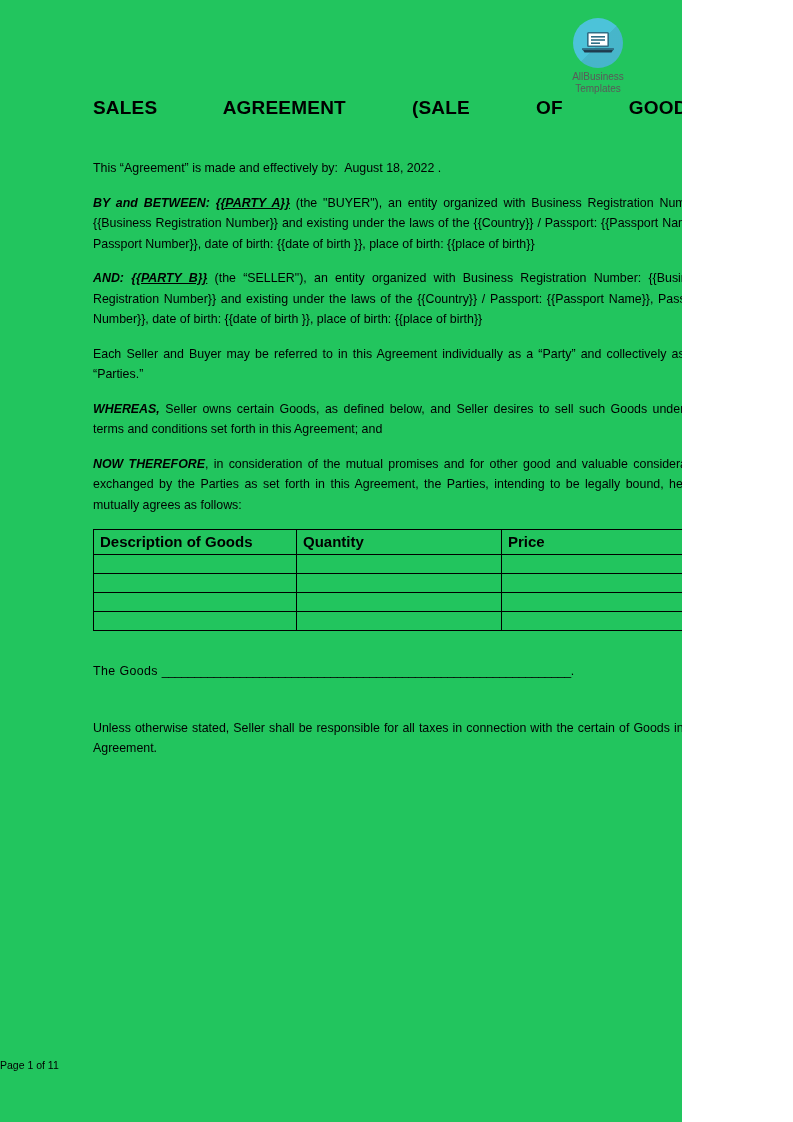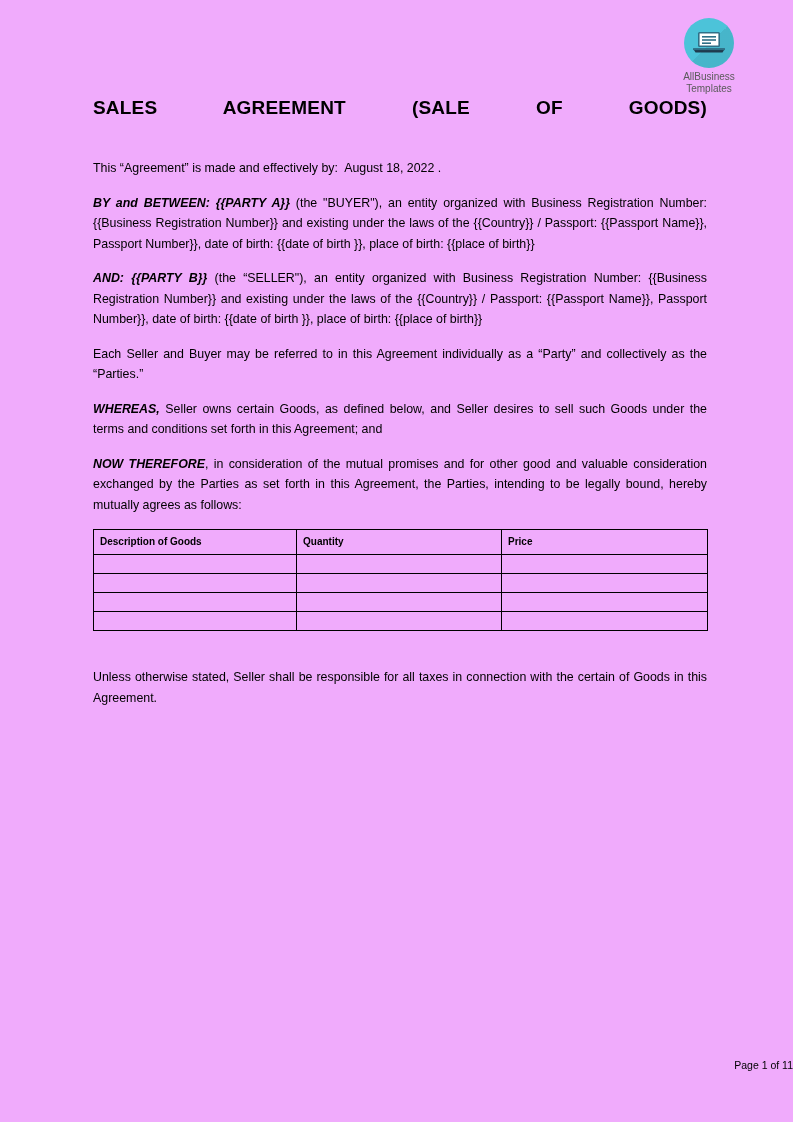--- a/index.html
+++ b/index.html
@@ -6,23 +6,23 @@
     margin: 0;
     padding: 0;
     background: #ffffff;
   }
   body {
     font-family: "Liberation Sans", sans-serif;
     color: #000000;
   }
   .page {
     position: relative;
-    width: 793px;
+    width: 682px;
     height: 1122px;
-    background: #f0abfc;
+    background: #22c55e;
     overflow: hidden;
     box-sizing: border-box;
   }
 
   
   .logo-block {
     position: absolute;
     top: 18px;
     right: 38px;
     width: 92px;
@@ -84,34 +84,34 @@
     line-height: 20.5px;
     text-align: justify;
     text-align-last: left;
     -webkit-hyphens: none;
     hyphens: none;
   }
   p.para.nojust {
     text-align: left;
   }
   .b { font-weight: bold; font-style: italic; }
-  .bi { font-weight: bold; font-style: italic; }
+  .bi { font-weight: bold; font-style: italic; text-decoration: underline; }
 
   
   .goods-table {
     border-collapse: collapse;
     width: 614px;
     margin: 10px 0 0 0;
     table-layout: fixed;
   }
   .goods-table th,
   .goods-table td {
     border: 1px solid #000000;
     padding: 3px 6px;
-    font-size: 10px;
+    font-size: 15px;
     line-height: 18px;
     text-align: left;
     vertical-align: top;
     height: 19px;
     box-sizing: border-box;
   }
   .goods-table th {
     font-weight: bold;
   }
   .col-desc { width: 203px; }
@@ -132,21 +132,21 @@
 
   .spacer-lg { height: 36px; }
   .spacer-xl { height: 78px; }
 
   
   .footer {
     position: absolute;
     left: 0;
     right: 0;
     top: 1059px;
-    text-align: right;
+    text-align: left;
     font-size: 10.5px;
     color: #000000;
   }
 </style>
 </head>
 <body>
 
 <div class="page">
 
   <div class="logo-block">
@@ -211,20 +211,21 @@
           <td></td>
         </tr>
         <tr>
           <td></td>
           <td></td>
           <td></td>
         </tr>
       </tbody>
     </table>
 
+    <div class="goods-line"><span>The Goods </span><span class="blank-long">_______________________________________________________________</span><span>.</span></div>
 
     <div class="spacer-lg"></div>
 
 
     <p class="para">Unless otherwise stated, Seller shall be responsible for all taxes in connection with the certain of Goods in this Agreement.</p>
 
     <div class="spacer-xl"></div>
 
 
   </div>

